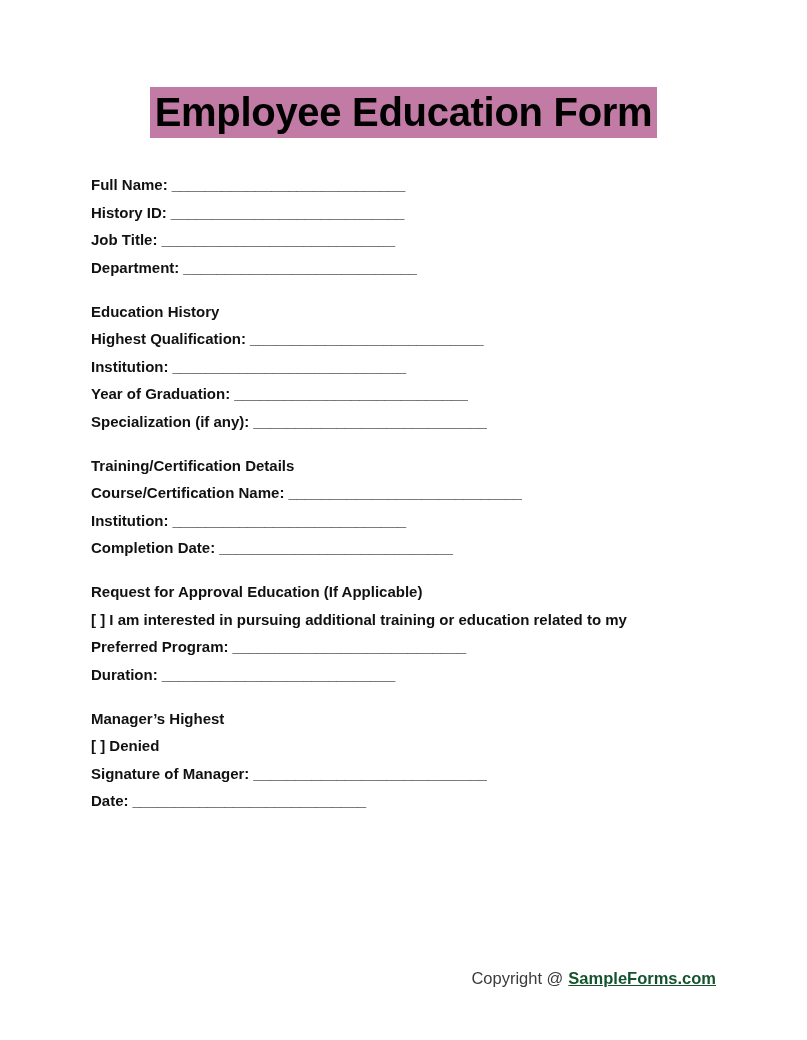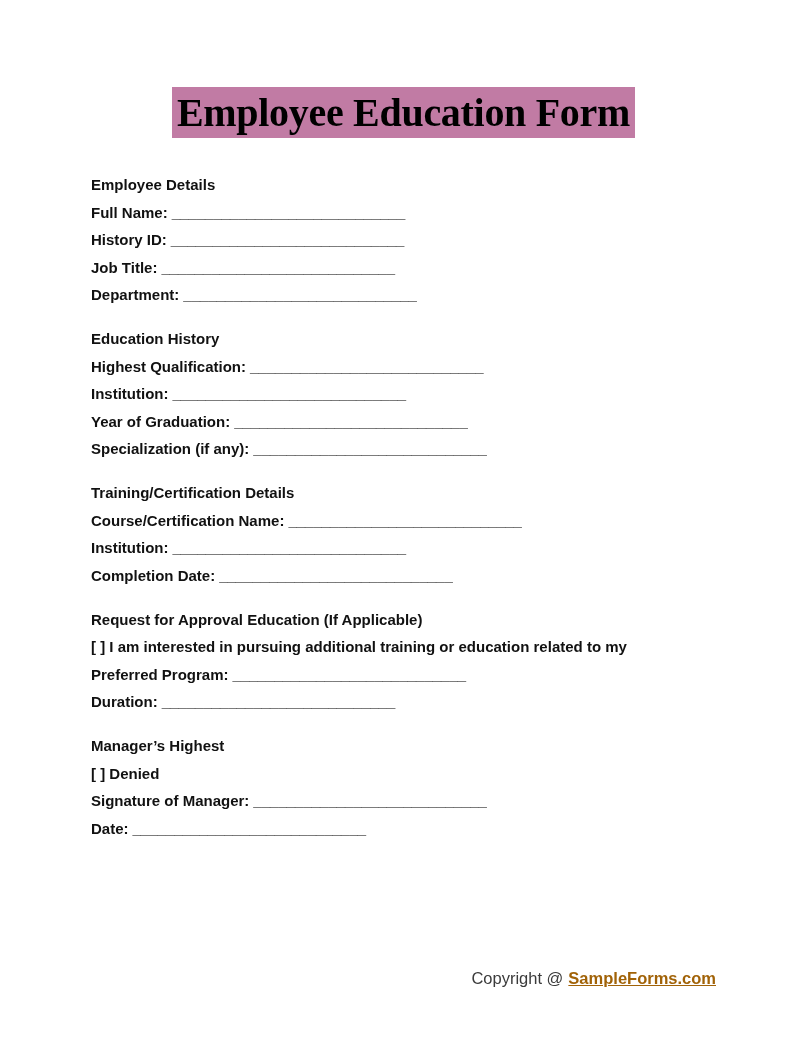--- a/index.html
+++ b/index.html
@@ -21,21 +21,20 @@
   }
   .title-highlight {
     display: inline-block;
     background: #c17ba4;
     color: #000000;
     font-weight: bold;
     font-size: 40px;
     line-height: 51px;
     padding: 0 5px;
     letter-spacing: -0.3px;
-    font-family: Liberation Serif, serif;
   }
   .content {
     position: absolute;
     left: 91px;
     top: 171px;
     width: 650px;
     font-size: 15px;
     font-weight: bold;
   }
   .section { margin-bottom: 16.5px; }
@@ -47,38 +46,37 @@
   .footer {
     position: absolute;
     top: 966px;
     right: 91px;
     font-size: 16.5px;
     line-height: 24px;
     color: #3b3b3b;
     white-space: nowrap;
   }
   .footer .site-link {
-    color: #a16207;
+    color: #14532d;
     font-weight: bold;
     text-decoration: underline;
     margin-left: 5px;
     cursor: pointer;
   }
 </style>
 </head>
 <body>
 
 <div class="title-row">
   <span class="title-highlight">Employee Education Form</span>
 </div>
 
 <div class="content">
 
   <div class="section">
-    <div class="line">Employee Details</div>
     <div class="line">
       <span>Full Name:</span><span class="blank">____________________________</span>
     </div>
     <div class="line">
       <span>History ID:</span><span class="blank">____________________________</span>
     </div>
     <div class="line">
       <span>Job Title:</span><span class="blank">____________________________</span>
     </div>
     <div class="line">

